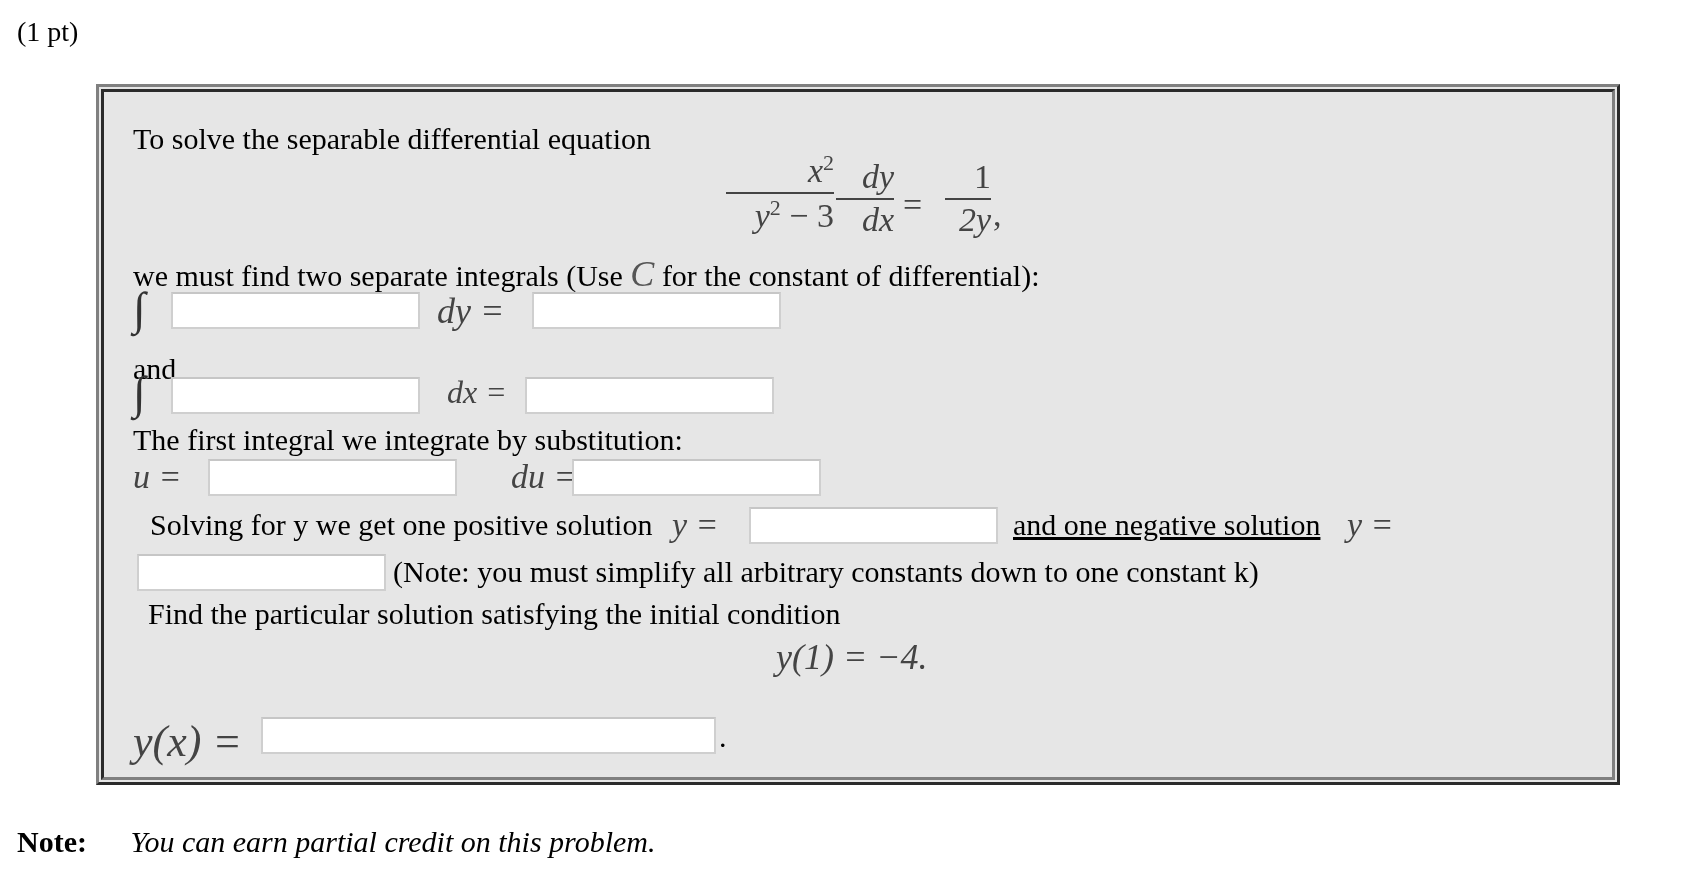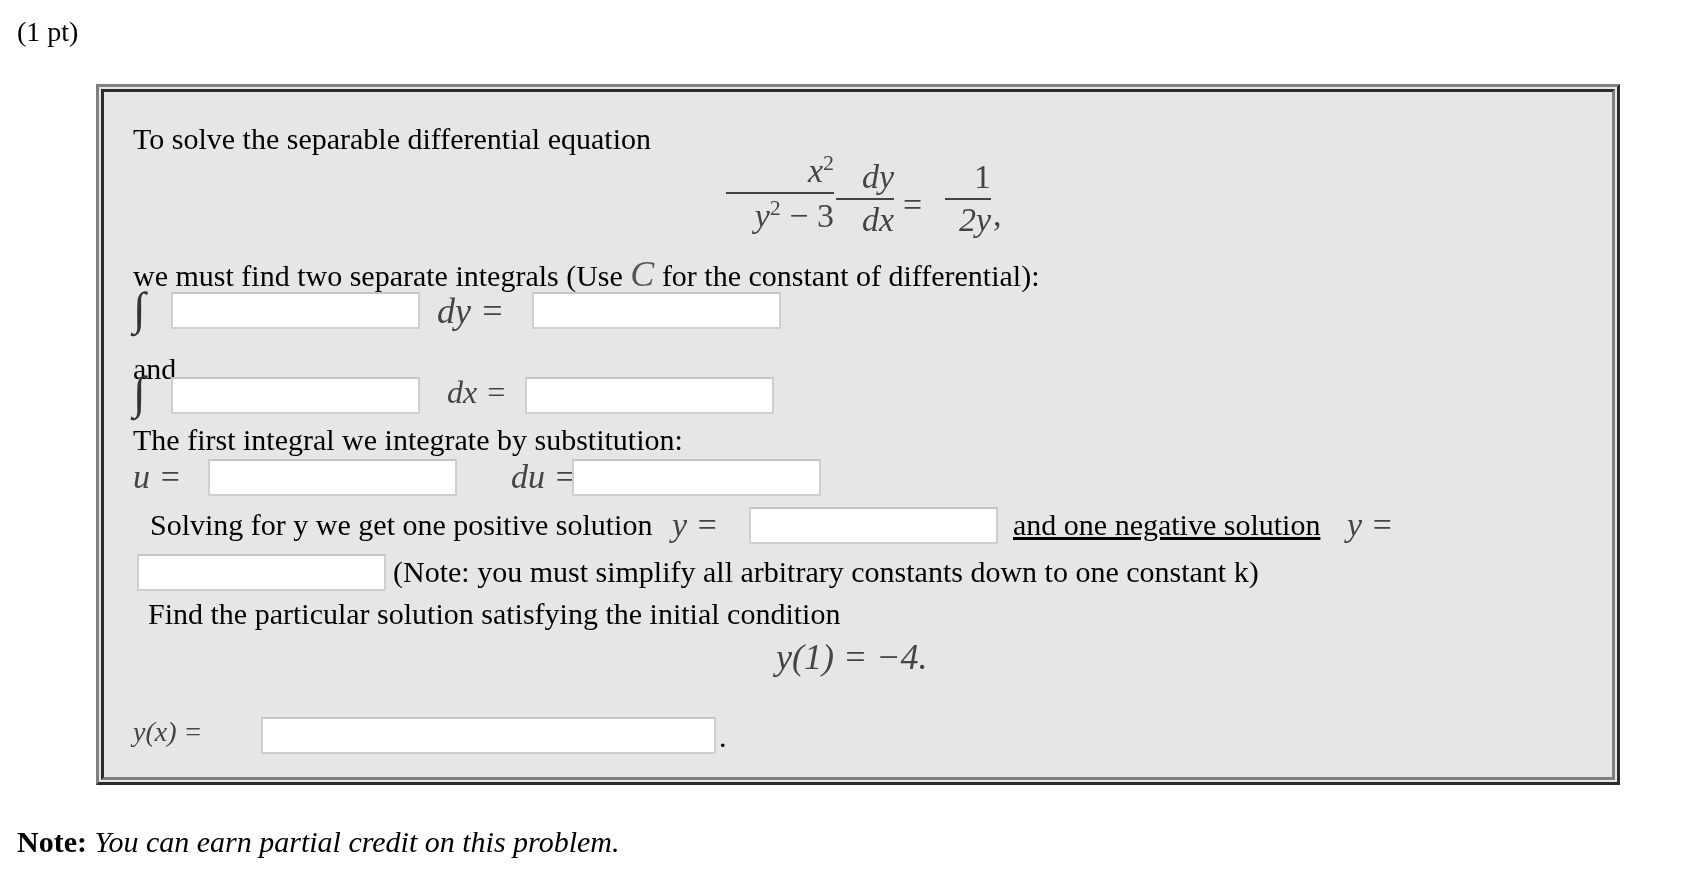--- a/index.html
+++ b/index.html
@@ -16,21 +16,21 @@
          border:3px solid; border-color:#2b2b2b #808080 #808080 #2b2b2b; }
   .field { position:absolute; box-sizing:border-box; background:#fff; border:2px solid #cfcfcf;
            border-top-color:#c6c6c6; height:37px; width:249px; margin:0; padding:0 6px;
            font-size:22px; font-family:"Liberation Serif", serif; outline:none; }
   .frac { position:absolute; text-align:right; }
   .frac .num, .frac .den { display:block; font-size:34px; line-height:1; }
   .frac .bar { display:block; height:2px; background:#444; margin:4px 0 3px 0; }
   .integral { font-size:46px; font-style:italic; color:#333; line-height:1; }
   .note { left:17px; top:827px; font-size:30px; }
   .note b { font-weight:bold; }
-  .note i { font-style:italic; }
+  .note i { font-style:italic;margin-left:36px; }
 </style>
 </head>
 <body>
 
 <div class="abs txt pts">(1 pt)</div>
 
 <div class="abs box">
   <div class="box-inner"></div>
 </div>
 
@@ -81,20 +81,20 @@
 <input class="field" style="left: 749px; top: 507px;" value="">
 <div class="abs txt" style="left:1013px;top:510px;text-decoration:underline;">and one negative solution</div>
 <div class="abs math txt" style="left:1347px;top:508px;font-size:34px;">y =</div>
 
 <input class="field" style="left: 137px; top: 554px;" value="">
 <div class="abs txt" style="left:393px;top:557px;">(Note: you must simplify all arbitrary constants down to one constant k)</div>
 
 <div class="abs txt" style="left:148px;top:599px;">Find the particular solution satisfying the initial condition</div>
 <div class="abs math" style="left:776px;top:636px;font-size:36px;">y(1) = −4.</div>
 
-<div class="abs math" style="left:133px;top:716px;font-size:28px;">y(x) =</div>
+<div class="abs math" style="left:133px;top:716px;font-size:44px;">y(x) =</div>
 <input class="field" style="left: 261px; top: 717px; width: 455px;" value="">
 <div class="abs txt" style="left:719px;top:722px;">.</div>
 
 <div class="abs txt note">
   <b>Note:</b>
   <i>You can earn partial credit on this problem.</i>
 </div>
 
 </body></html>

